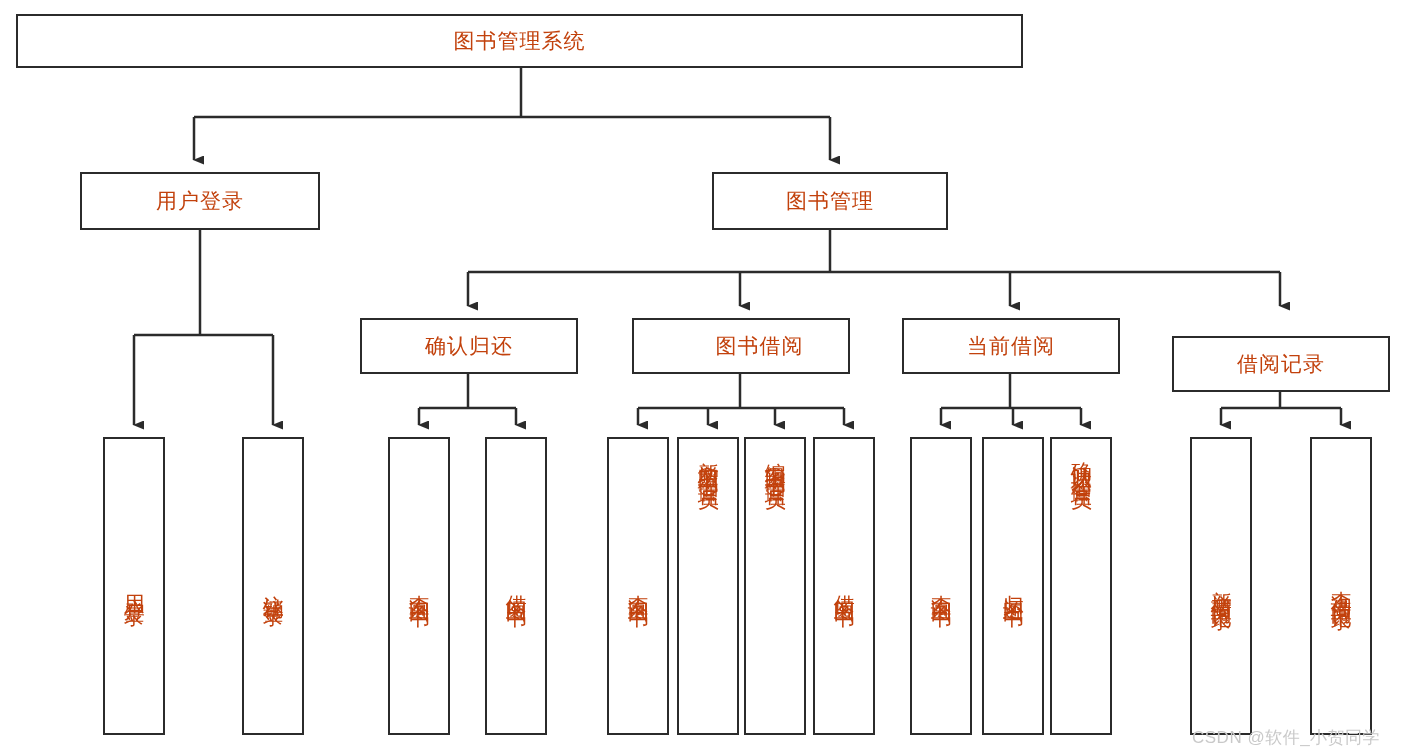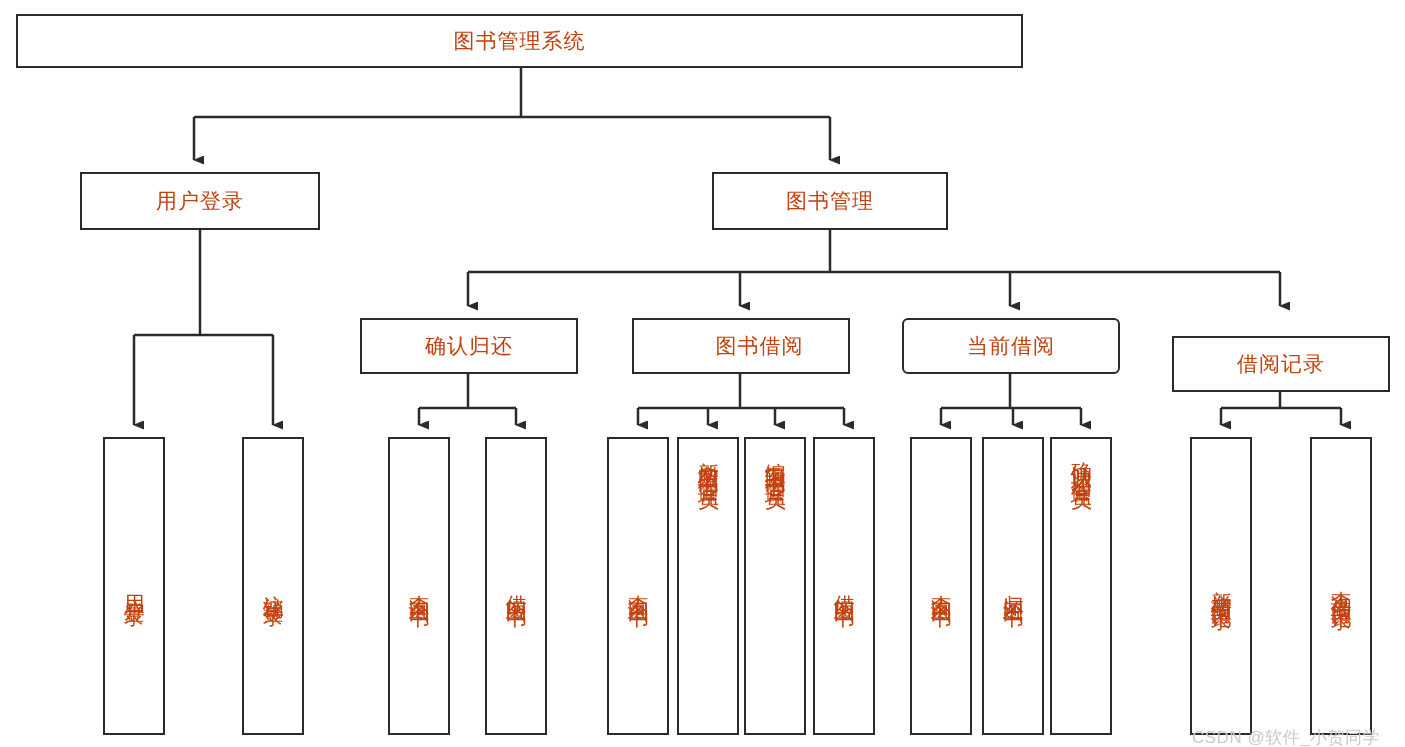--- a/index.html
+++ b/index.html
@@ -144,21 +144,21 @@
   <div class="node-box" id="box-l2-1" style="left: 712px; top: 172px; width: 236px; height: 58px;">
     <span class="node-label">图书管理</span>
   </div>
 
   <div class="node-box" id="box-l3-0" style="left: 360px; top: 318px; width: 218px; height: 56px;">
     <span class="node-label">确认归还</span>
   </div>
   <div class="node-box" id="box-l3-1" style="left: 632px; top: 318px; width: 218px; height: 56px; padding-left: 37px;">
     <span class="node-label">图书借阅</span>
   </div>
-  <div class="node-box" id="box-l3-2" style="left: 902px; top: 318px; width: 218px; height: 56px; border-radius: 6px;">
+  <div class="node-box" id="box-l3-2" style="left: 902px; top: 318px; width: 218px; height: 56px;">
     <span class="node-label">当前借阅</span>
   </div>
   <div class="node-box" id="box-l3-3" style="left: 1172px; top: 336px; width: 218px; height: 56px;">
     <span class="node-label">借阅记录</span>
   </div>
 
   <div class="node-box vertical centered" id="box-leaf-0" style="left: 103px; top: 437px; width: 62px; height: 298px;">
     <span class="node-label">用户登录</span>
   </div>
   <div class="node-box vertical centered" id="box-leaf-1" style="left: 242px; top: 437px; width: 62px; height: 298px;">

